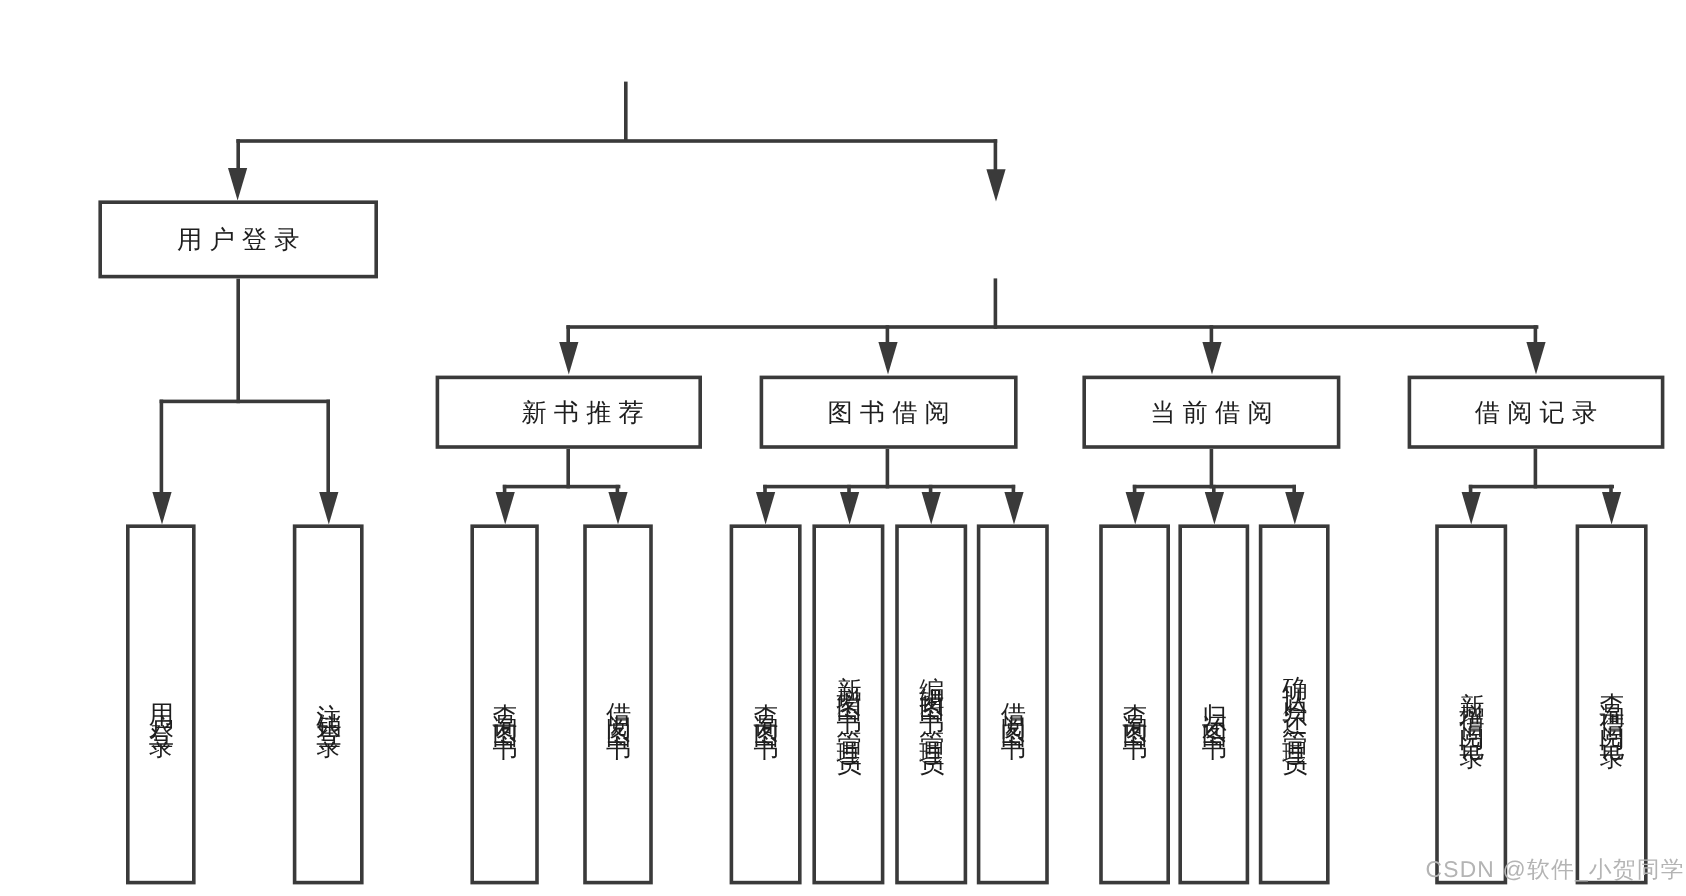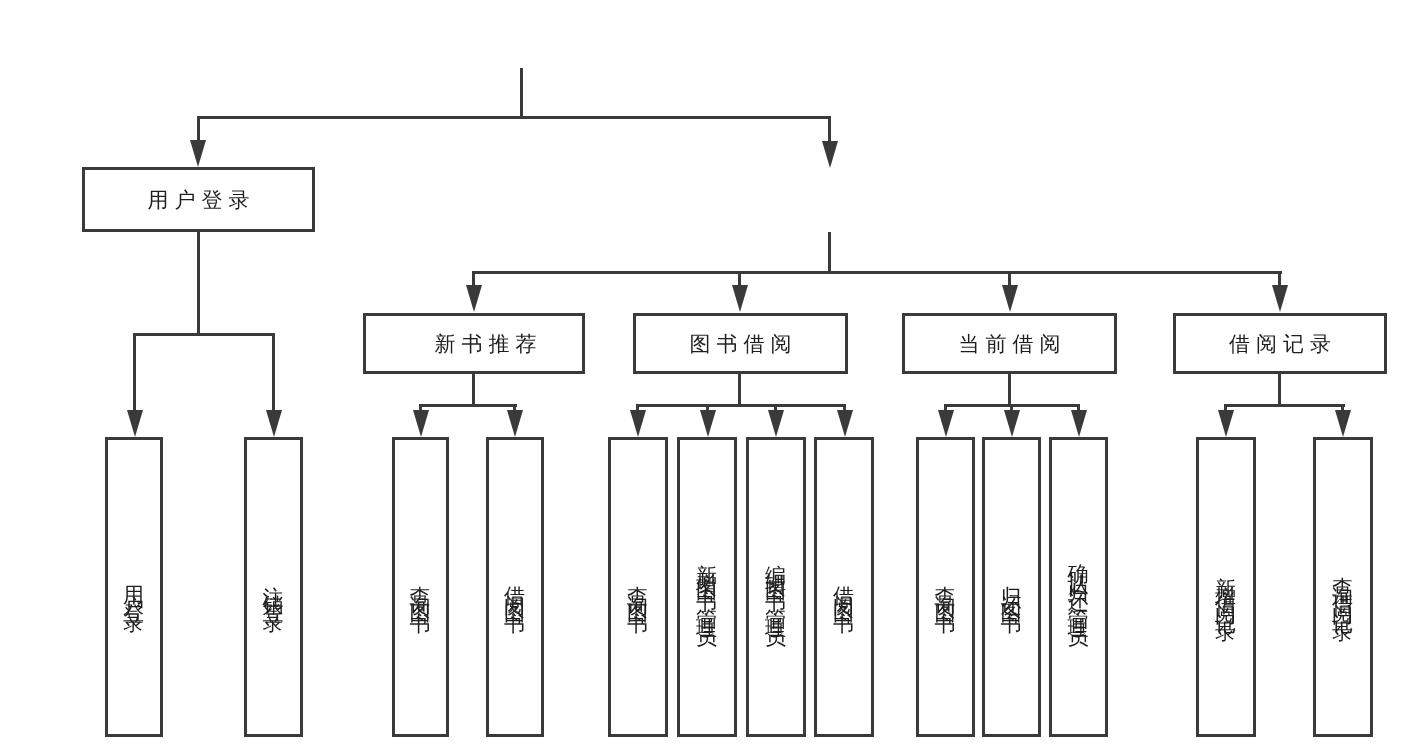--- a/index.html
+++ b/index.html
@@ -51,20 +51,21 @@
     letter-spacing:1px;
     color:var(--wm);
     z-index:10;
     white-space:nowrap;
   }
 </style>
 </head>
 <body>
 
 <div class="stage">
+  <div class="watermark">CSDN @软件_小贺同学</div>
 <div class="cline" style="left: 520px; top: 68px; width: 3px; height: 50px;"></div>
     <div class="cline" style="left: 197px; top: 116px; width: 634px; height: 3px;"></div>
     <div class="cline" style="left: 197px; top: 116px; width: 3px; height: 27px;"></div>
     <div class="cline" style="left: 828px; top: 116px; width: 3px; height: 27px;"></div>
     <div class="cline" style="left: 197px; top: 232px; width: 3px; height: 104px;"></div>
     <div class="cline" style="left: 133px; top: 333px; width: 142px; height: 3px;"></div>
     <div class="cline" style="left: 133px; top: 333px; width: 3px; height: 80px;"></div>
     <div class="cline" style="left: 272px; top: 333px; width: 3px; height: 80px;"></div>
     <div class="cline" style="left: 828px; top: 232px; width: 3px; height: 42px;"></div>
     <div class="cline" style="left: 472px; top: 271px; width: 810px; height: 3px;"></div>

